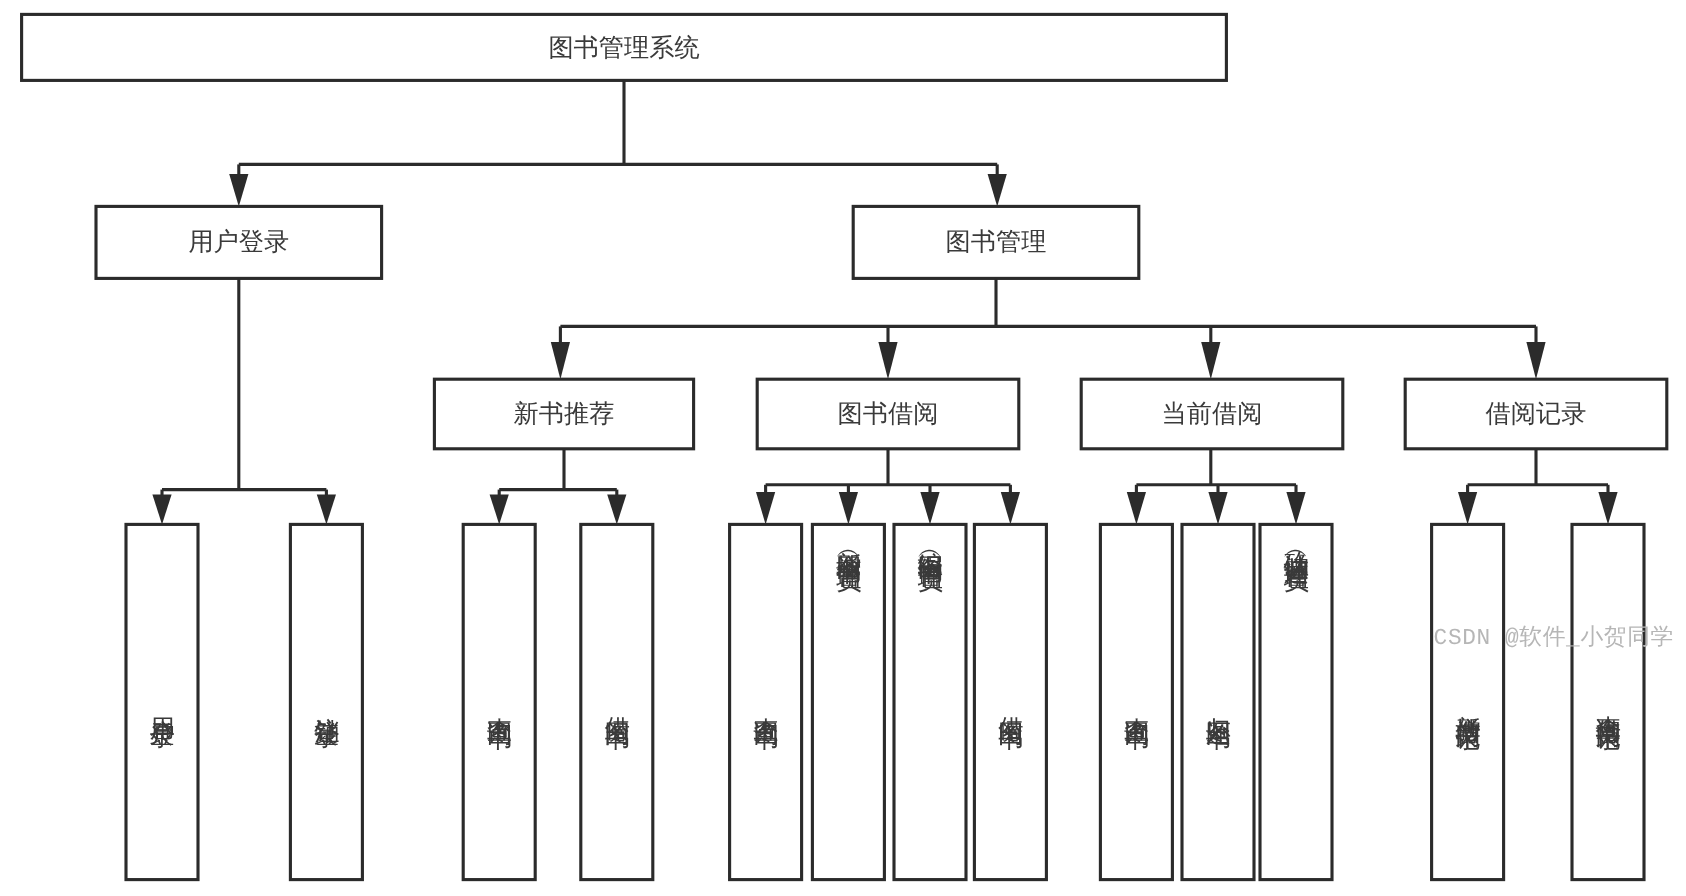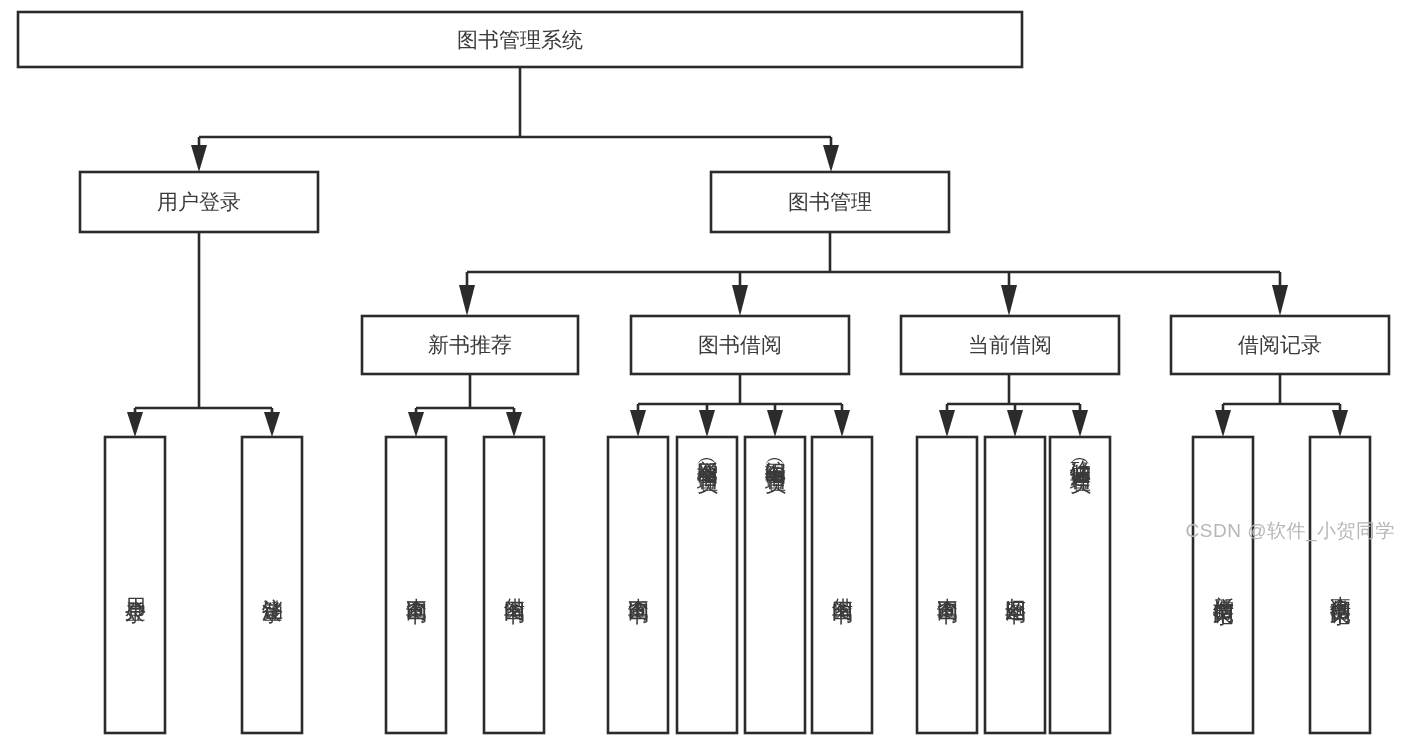--- a/index.html
+++ b/index.html
@@ -65,21 +65,21 @@
   .vlabel-wrap {
     position: absolute;
     display: flex;
     align-items: center;
     justify-content: center;
   }
   .watermark {
     position: absolute;
     right: 10px;
     bottom: 4px;
-    font-family: Liberation Sans, sans-serif;
+    font-family: Liberation Mono, monospace;
     font-size: 19px;
     color: #b6b6b6;
     white-space: nowrap;
     letter-spacing: 0.5px;
   }
 </style>
 </head>
 <body>
 
 <div id="diagram-root">

